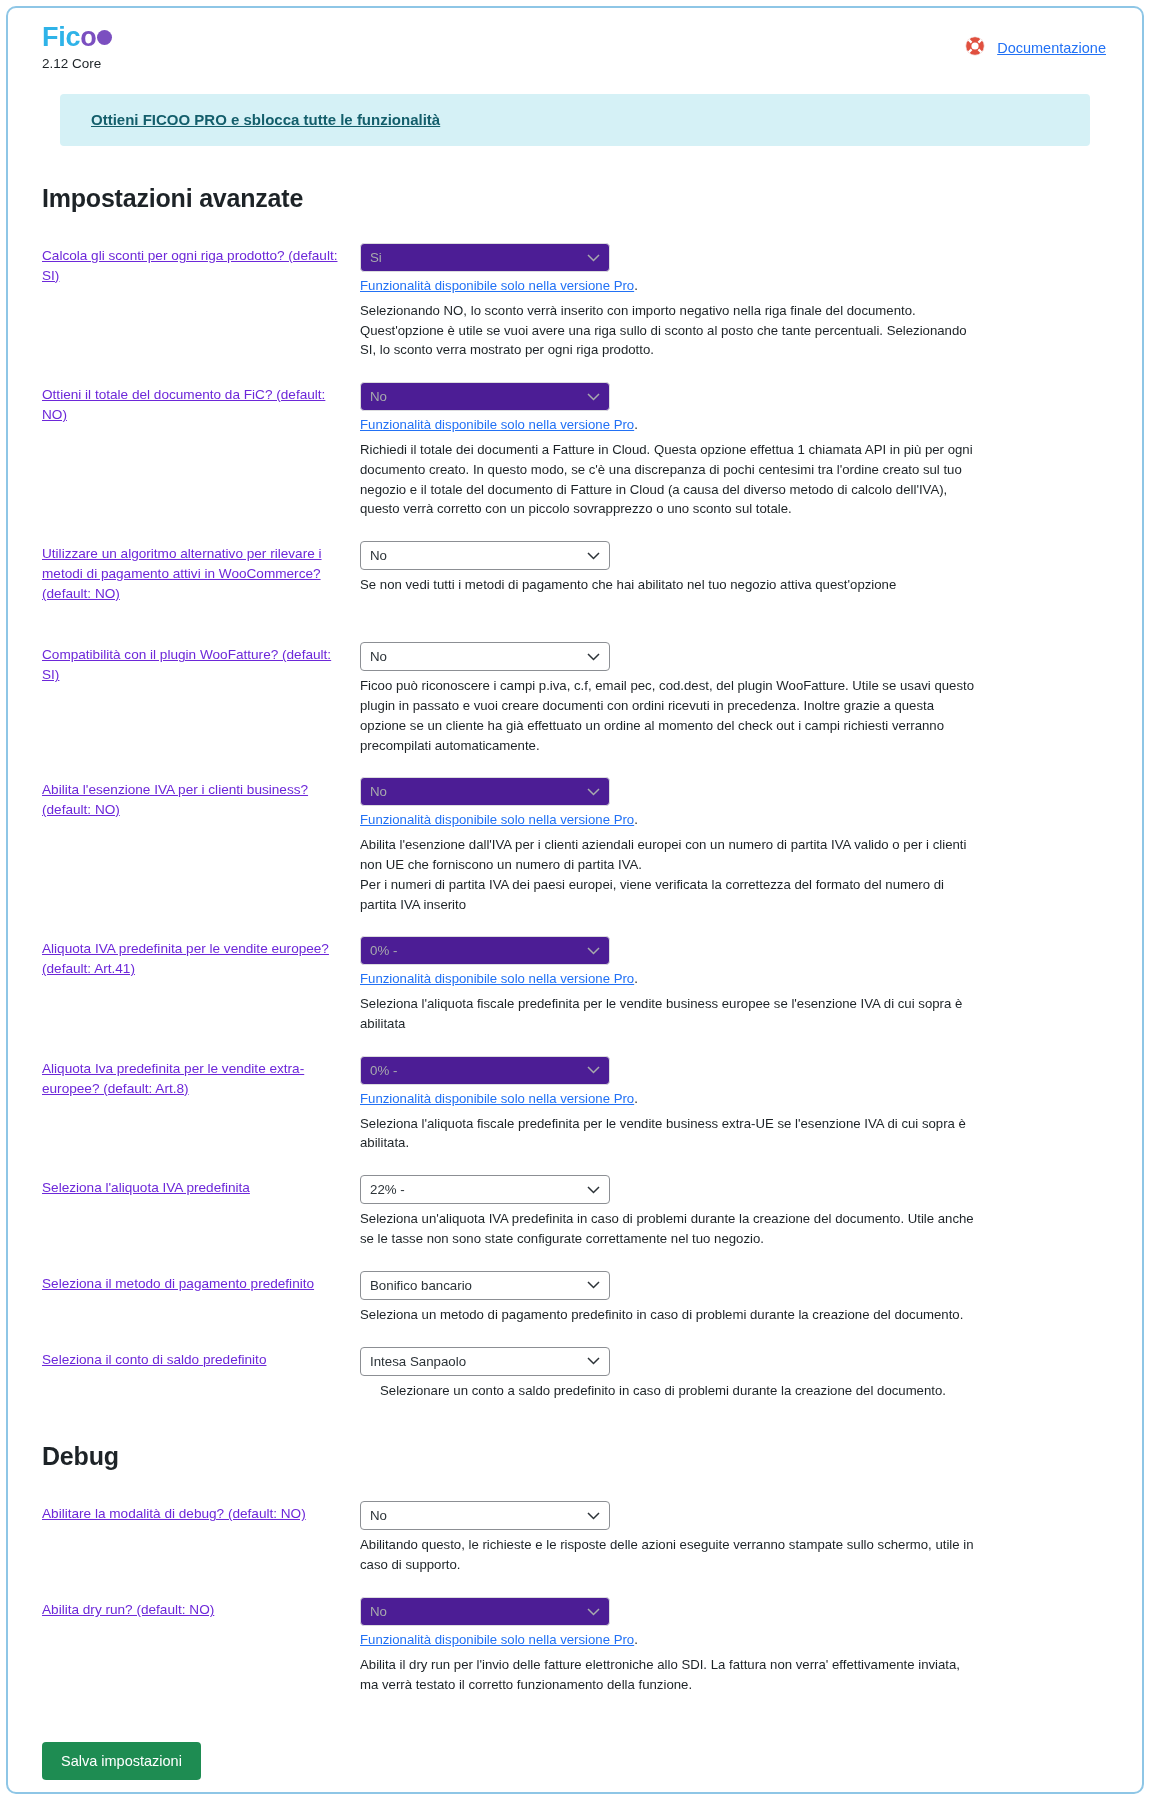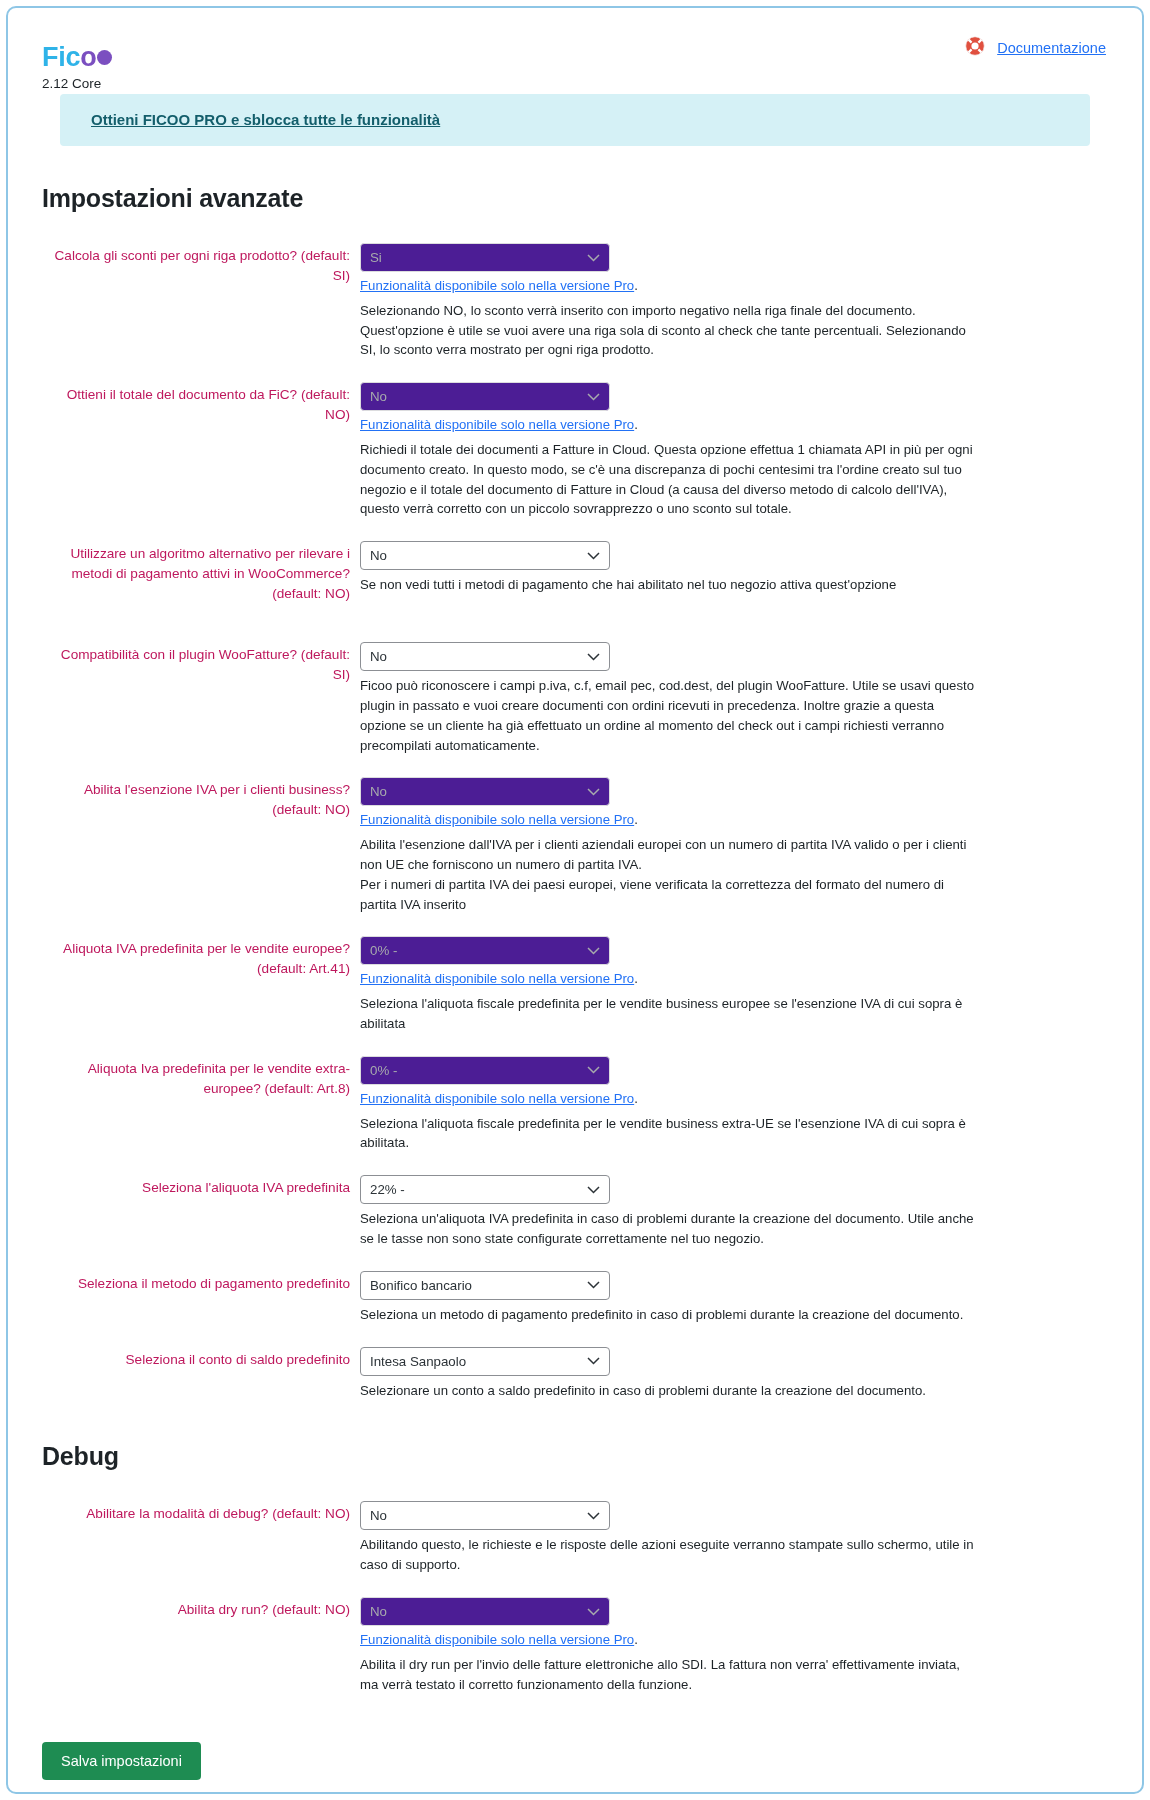--- a/index.html
+++ b/index.html
@@ -24,21 +24,21 @@
   }
   .inner {
     padding: 0 34px 0 34px;
     position: relative;
     height: 100%;
   }
 
   
   .header {
     position: relative;
-    padding-top: 36px;
+    padding-top: 16px;
     height: 72px;
   }
   .logo-wrap { display: inline-block; }
   .logo {
     font-size: 27px;
     font-weight: bold;
     letter-spacing: -0.3px;
     line-height: 1;
   }
   .logo .l-blue { color: #2fb3e8; }
@@ -95,26 +95,27 @@
     padding: 0 0 0 0;
     letter-spacing: -0.2px;
   }
   .section-advanced { margin-left: 0; }
 
   
   .form-table { width: 100%; border-collapse: collapse; margin-top: 12px; }
   .form-table tr { vertical-align: top; }
   .form-table th {
     width: 318px;
-    text-align: right;
+    text-align: left;
     font-weight: normal;
     font-size: 13.6px;
-    color: #be185d;
+    color: #6d28d9;
     line-height: 1.45;
     padding: 21px 10px 21px 0;
+    text-decoration: underline;
   }
   .form-table td {
     padding: 18px 0 4px 0;
   }
   .select-box {
     width: 250px;
     height: 29px;
     border: 1px solid #8c8f94;
     border-radius: 4px;
     background: #ffffff;
@@ -207,21 +208,21 @@
 
     <table class="form-table">
       <tbody id="advanced-body">
           <tr>
             <th>Calcola gli sconti per ogni riga prodotto? (default: SI)</th>
             <td>
               <div class="select-box disabled"><span>Si</span><span class="chev"><svg width="13" height="9" viewBox="0 0 13 9">
                     <path d="M1 1.5 L6.5 7 L12 1.5" fill="none" stroke="#a7aaad" stroke-width="1.5"></path>
                   </svg></span></div>
               <div class="pro-note"><a href="#">Funzionalità disponibile solo nella versione Pro</a><span>.</span></div>
-              <div class="desc" style="white-space: pre-line;">Selezionando NO, lo sconto verrà inserito con importo negativo nella riga finale del documento. Quest'opzione è utile se vuoi avere una riga sola di sconto al check che tante percentuali. Selezionando SI, lo sconto verra mostrato per ogni riga prodotto.</div>
+              <div class="desc" style="white-space: pre-line;">Selezionando NO, lo sconto verrà inserito con importo negativo nella riga finale del documento. Quest'opzione è utile se vuoi avere una riga sullo di sconto al posto che tante percentuali. Selezionando SI, lo sconto verra mostrato per ogni riga prodotto.</div>
             </td>
           </tr>
           <tr>
             <th>Ottieni il totale del documento da FiC? (default: NO)</th>
             <td>
               <div class="select-box disabled"><span>No</span><span class="chev"><svg width="13" height="9" viewBox="0 0 13 9">
                     <path d="M1 1.5 L6.5 7 L12 1.5" fill="none" stroke="#a7aaad" stroke-width="1.5"></path>
                   </svg></span></div>
               <div class="pro-note"><a href="#">Funzionalità disponibile solo nella versione Pro</a><span>.</span></div>
               <div class="desc" style="white-space: pre-line;">Richiedi il totale dei documenti a Fatture in Cloud. Questa opzione effettua 1 chiamata API in più per ogni documento creato. In questo modo, se c'è una discrepanza di pochi centesimi tra l'ordine creato sul tuo negozio e il totale del documento di Fatture in Cloud (a causa del diverso metodo di calcolo dell'IVA), questo verrà corretto con un piccolo sovrapprezzo o uno sconto sul totale.</div>
@@ -293,21 +294,21 @@
                   </svg></span></div>
               <div class="desc" style="white-space: pre-line;">Seleziona un metodo di pagamento predefinito in caso di problemi durante la creazione del documento.</div>
             </td>
           </tr>
           <tr>
             <th>Seleziona il conto di saldo predefinito</th>
             <td>
               <div class="select-box"><span>Intesa Sanpaolo</span><span class="chev"><svg width="13" height="9" viewBox="0 0 13 9">
                     <path d="M1 1.5 L6.5 7 L12 1.5" fill="none" stroke="#2c3338" stroke-width="1.5"></path>
                   </svg></span></div>
-              <div class="desc" style="white-space: pre-line;">Selezionare un conto a saldo predefinito in caso di problemi durante la creazione del documento.</div>
+              <div class="desc" style="white-space: pre-line; margin-left: 20px;">Selezionare un conto a saldo predefinito in caso di problemi durante la creazione del documento.</div>
             </td>
           </tr>
         </tbody>
     </table>
 
     <h2 class="section-title">Debug</h2>
 
     <table class="form-table">
       <tbody id="debug-body">
           <tr>

